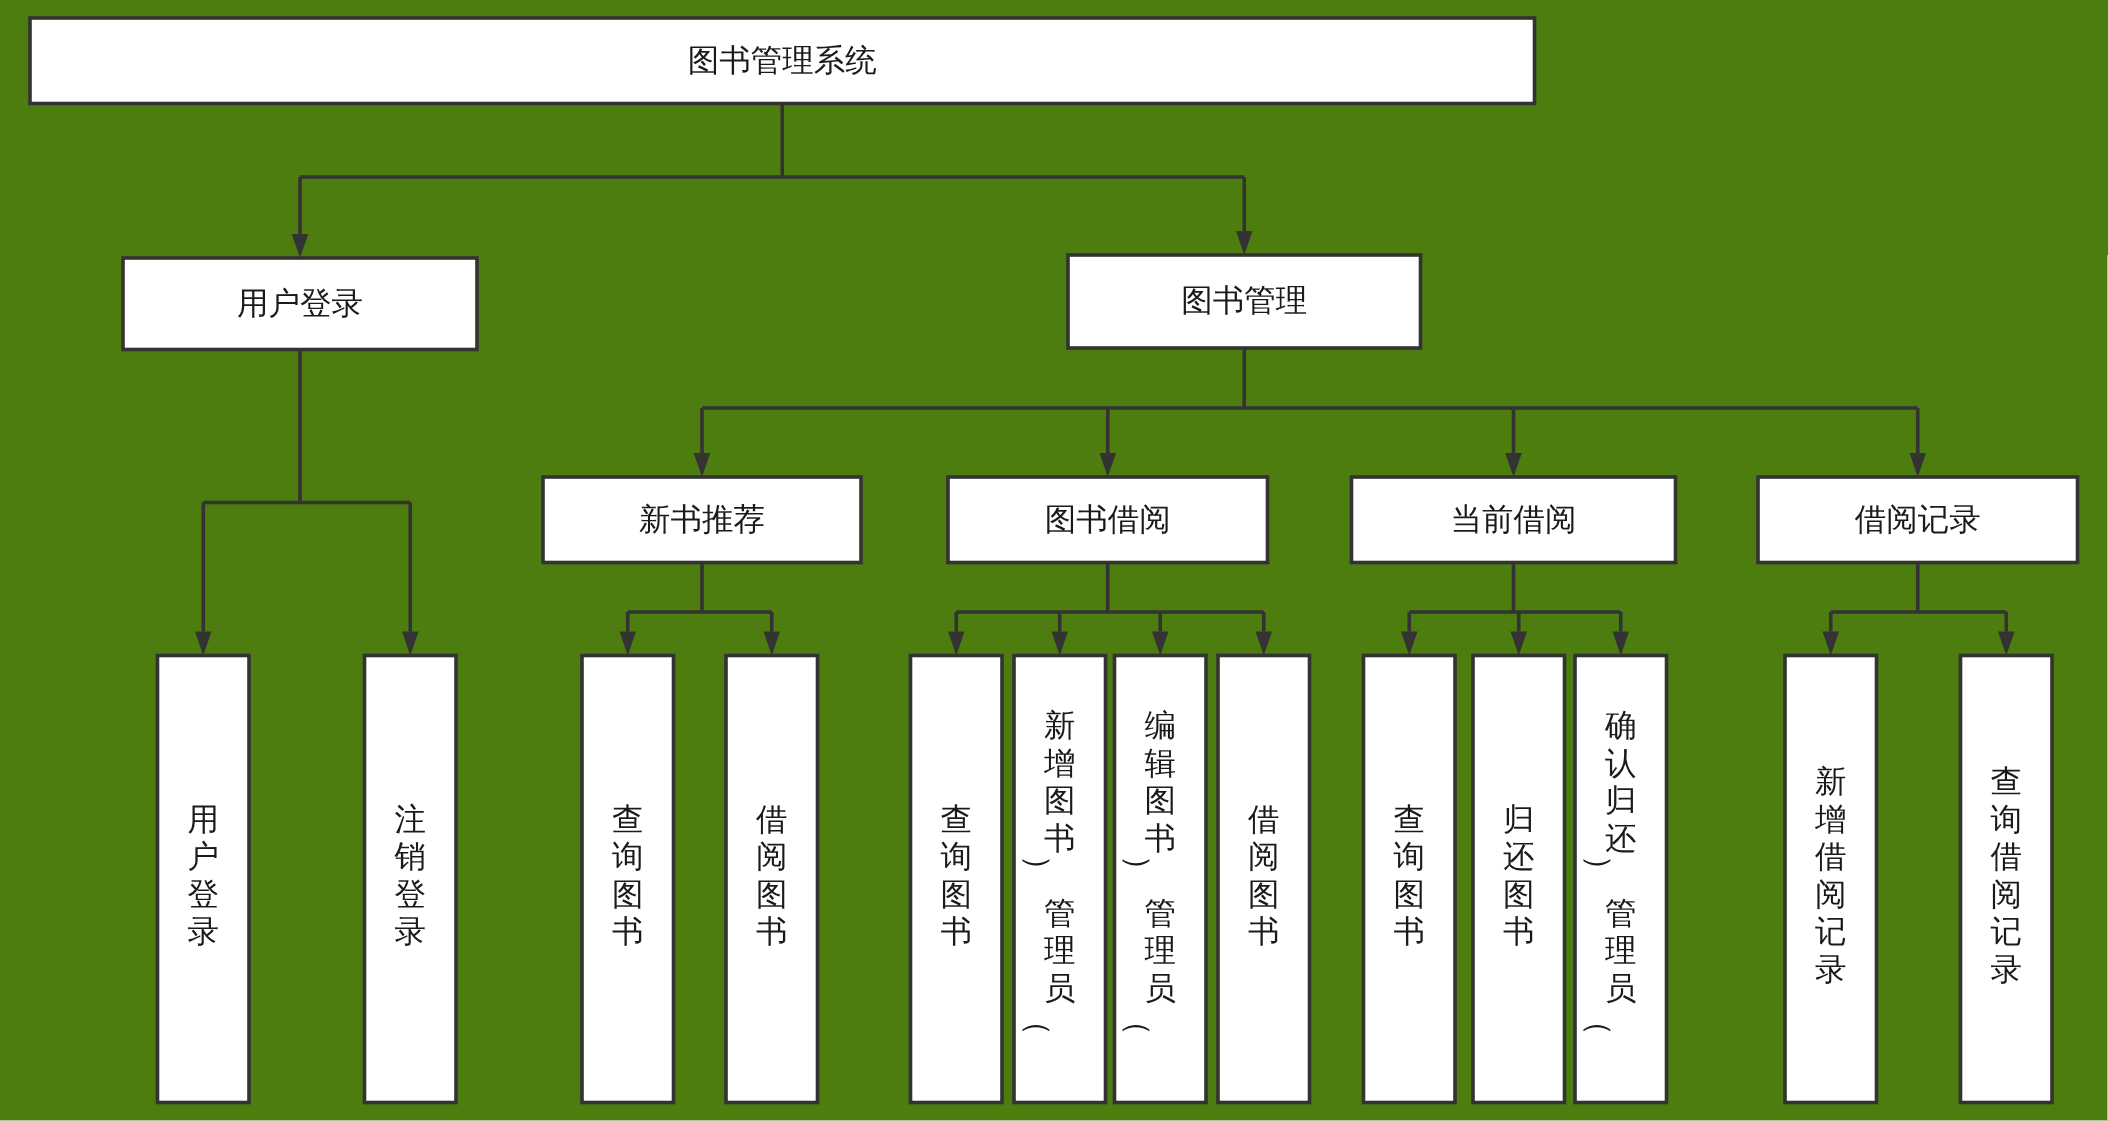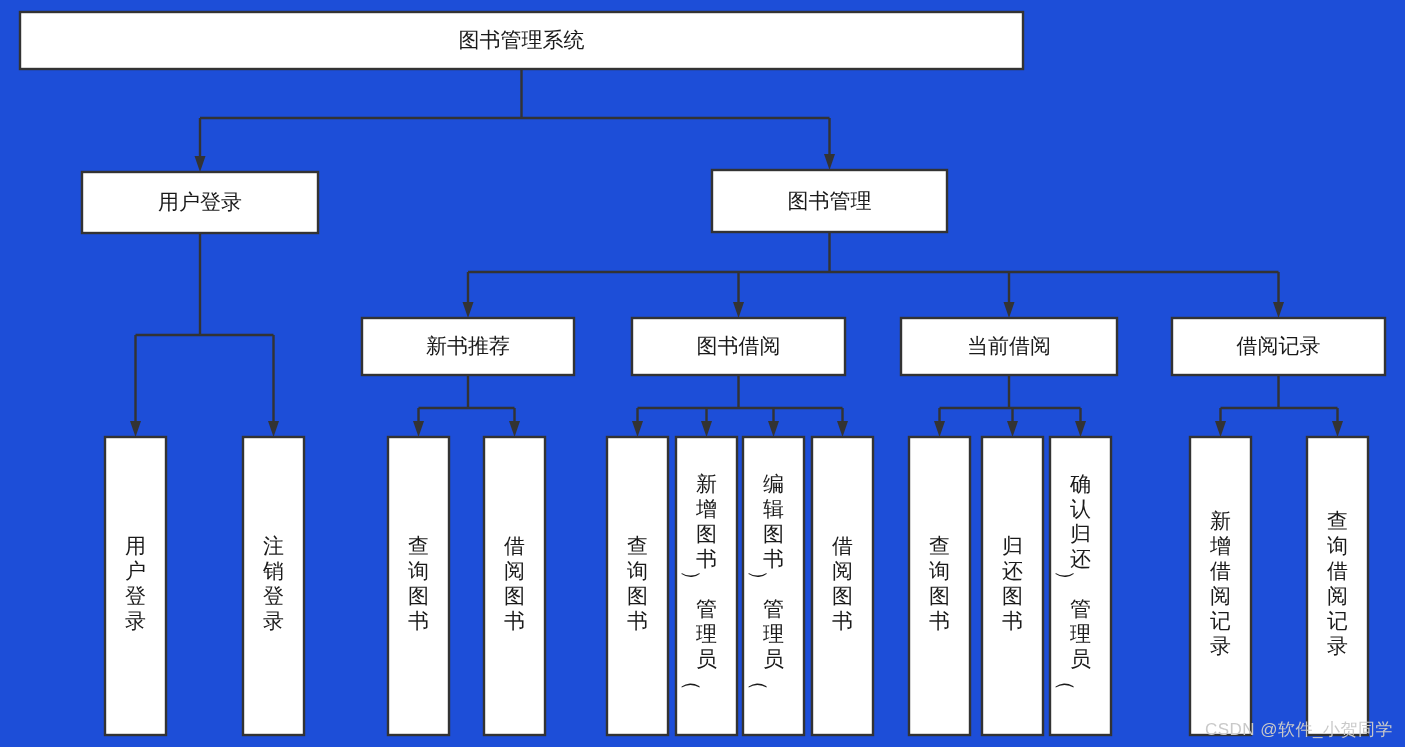--- a/index.html
+++ b/index.html
@@ -11,21 +11,21 @@
   body {
     width: 1405px;
     height: 747px;
     overflow: hidden;
     font-family: "Liberation Sans", "DejaVu Sans", sans-serif;
   }
   #diagram-root {
     position: relative;
     width: 1405px;
     height: 747px;
-    background: #1d4ed8;
+    background: #4d7c0f;
   }
   svg.diagram-canvas {
     position: absolute;
     left: 0;
     top: 0;
     width: 1405px;
     height: 747px;
     display: block;
   }
   .node-box {
@@ -255,14 +255,13 @@
         <g>
           <rect x="1190" y="437" width="61" height="298" class="node-box"></rect>
           <text x="1220.5" y="528.22" class="node-label-v"><tspan x="1220.5" dy="0">新</tspan><tspan x="1220.5" dy="25">增</tspan><tspan x="1220.5" dy="25">借</tspan><tspan x="1220.5" dy="25">阅</tspan><tspan x="1220.5" dy="25">记</tspan><tspan x="1220.5" dy="25">录</tspan></text>
         </g>
         <g>
           <rect x="1307" y="437" width="61" height="298" class="node-box"></rect>
           <text x="1337.5" y="528.22" class="node-label-v"><tspan x="1337.5" dy="0">查</tspan><tspan x="1337.5" dy="25">询</tspan><tspan x="1337.5" dy="25">借</tspan><tspan x="1337.5" dy="25">阅</tspan><tspan x="1337.5" dy="25">记</tspan><tspan x="1337.5" dy="25">录</tspan></text>
         </g>
       </g>
     </svg>
-  <div class="watermark-text">CSDN @软件_小贺同学</div>
 </div>
 
 </body></html>

